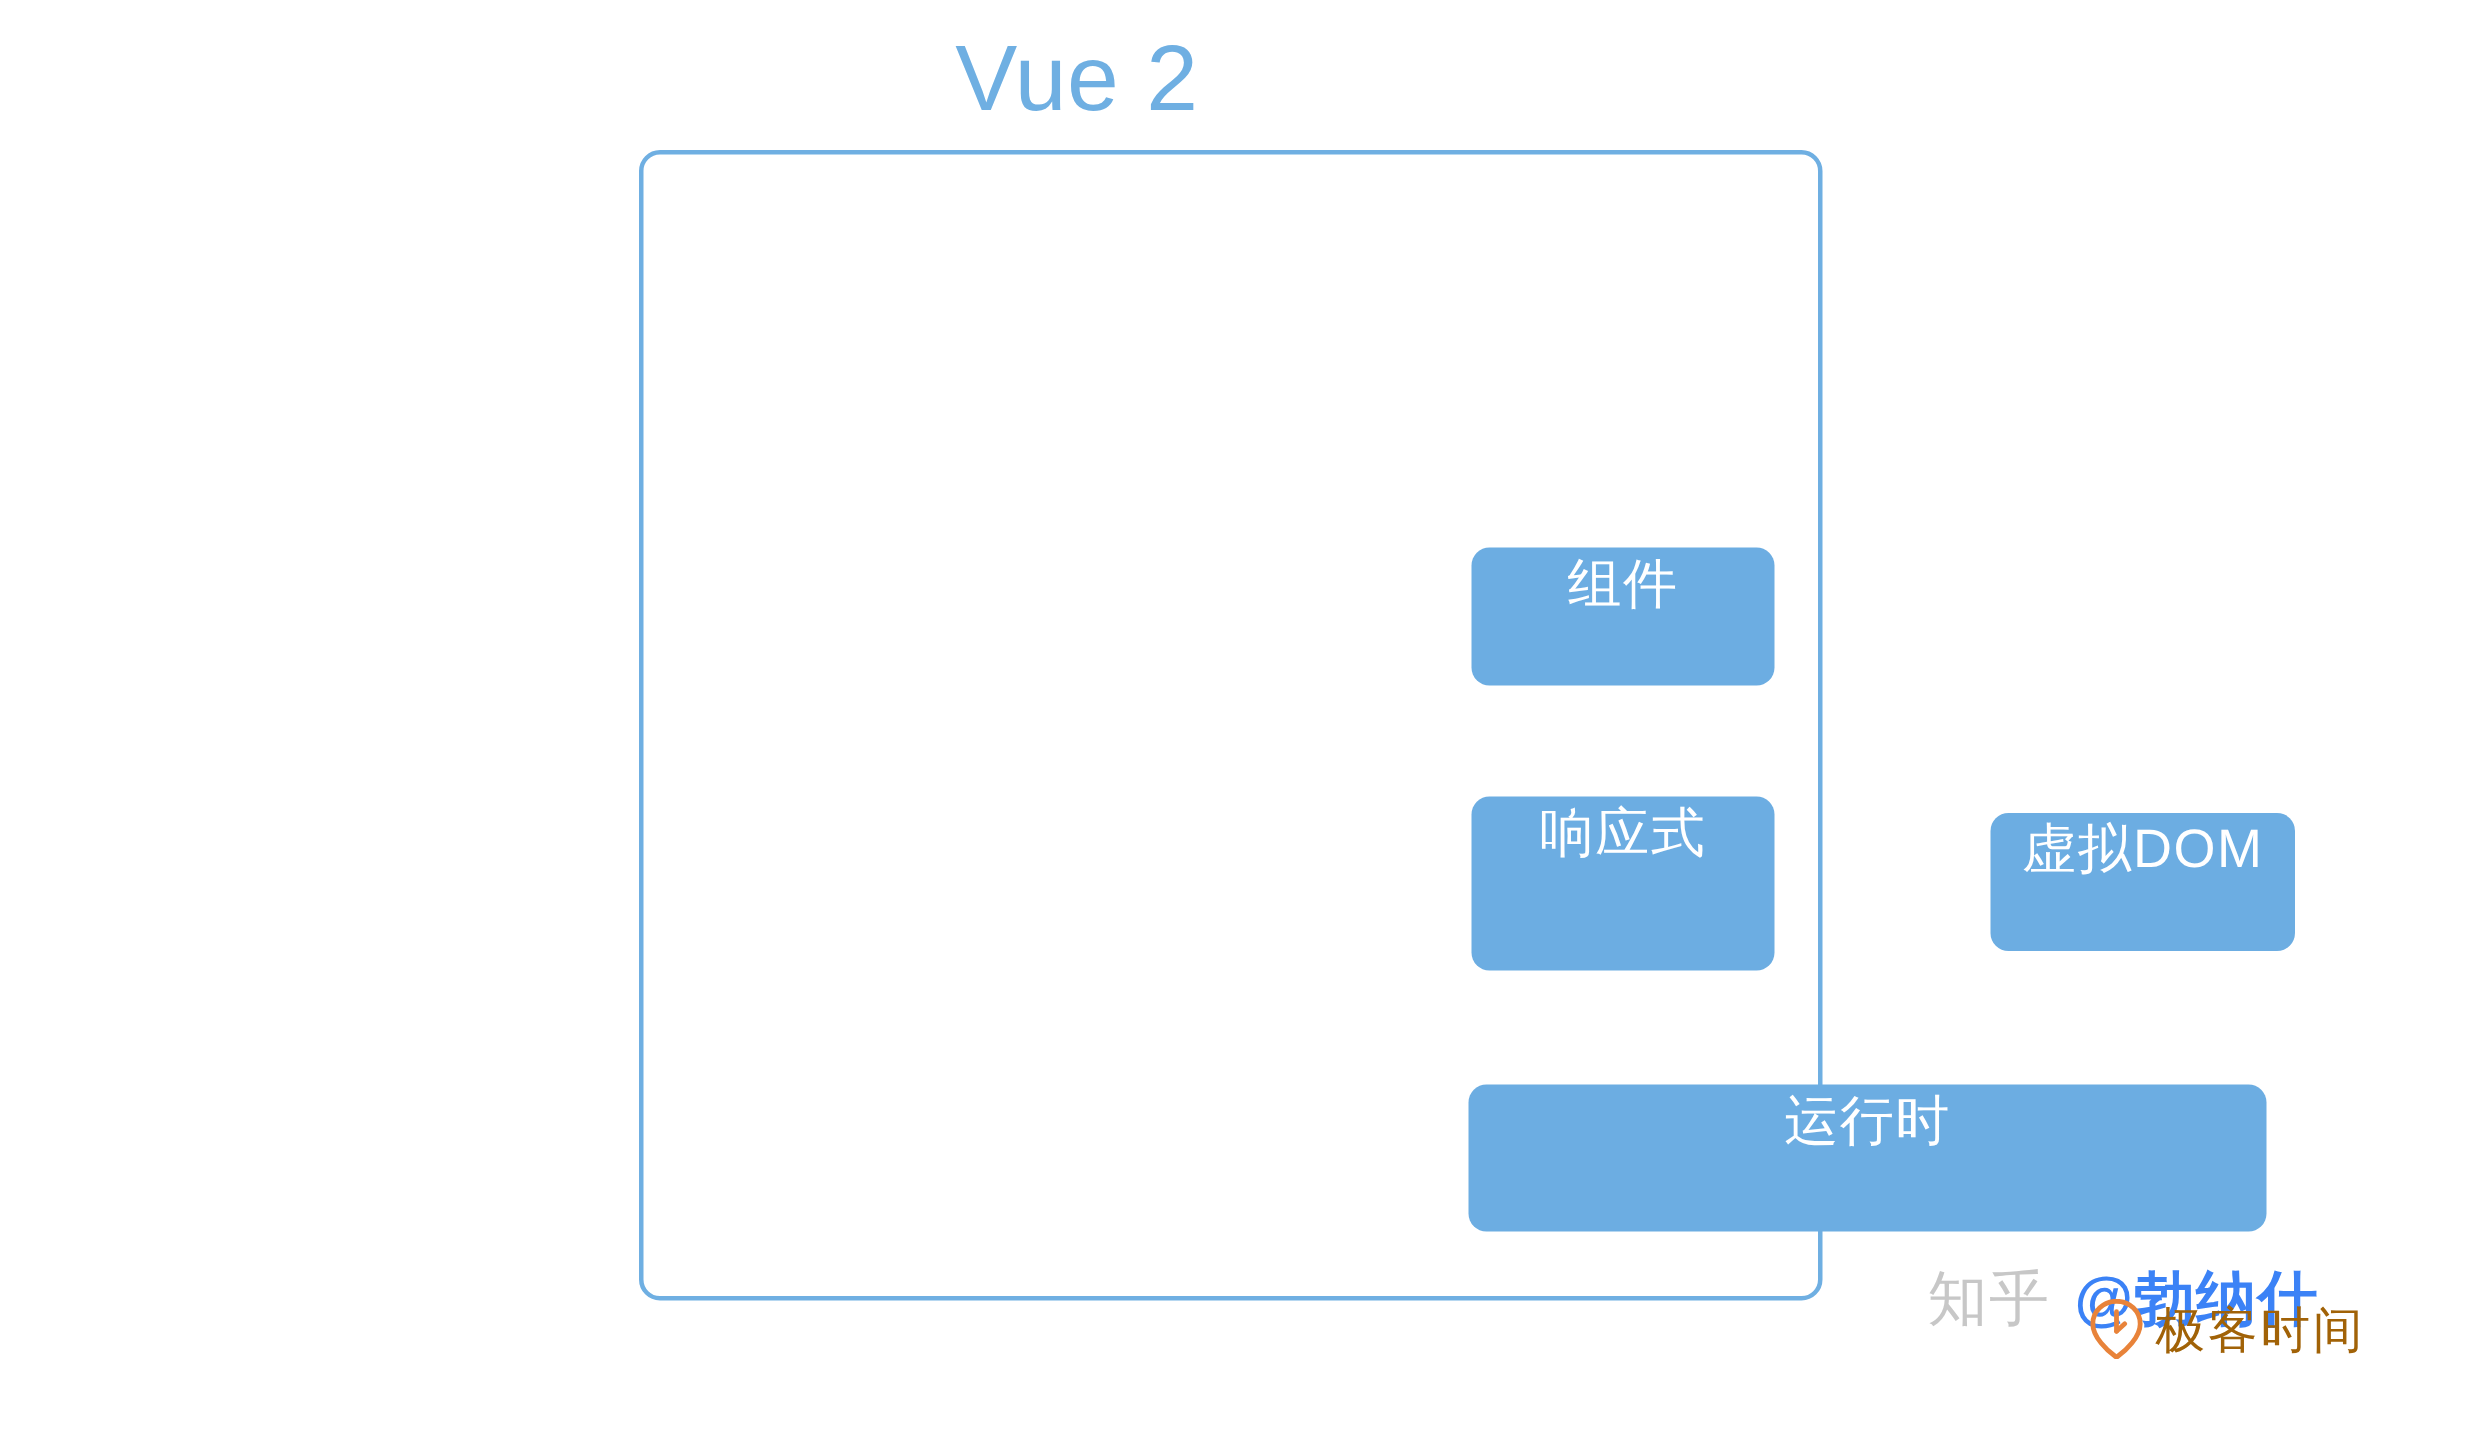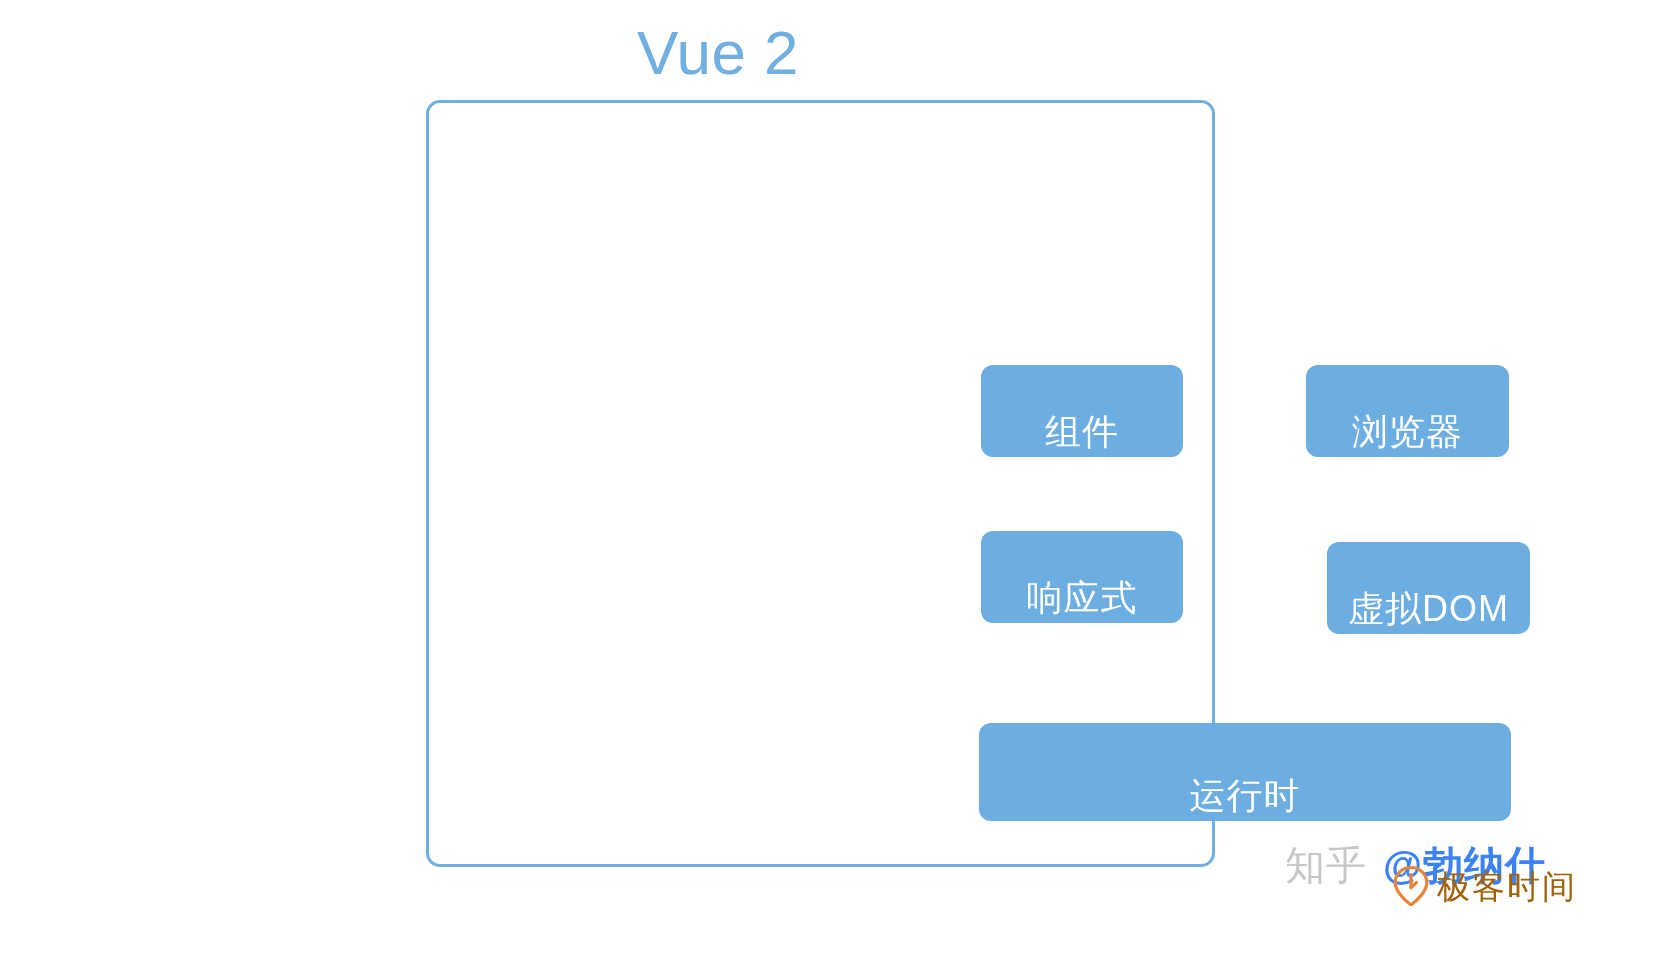--- a/index.html
+++ b/index.html
@@ -43,32 +43,32 @@
     box-sizing: border-box;
   }
 
   
   .feature-box {
     position: absolute;
     background: #6CADE2;
     border-radius: 12px;
     color: #ffffff;
     display: flex;
-    align-items: flex-end;
+    align-items: flex-start;
     justify-content: center;
     font-size: 36px;
     font-weight: 400;
     letter-spacing: 1px;
     user-select: none;
     box-sizing: border-box;
   }
 
   #box-component  { left: 552px; top: 262px; width: 202px; height: 92px; }
   #box-browser    { left: 877px; top: 262px; width: 203px; height: 92px; }
-  #box-reactive   { left: 552px; top: 428px; width: 202px; height: 92px; }
+  #box-reactive   { left: 552px; top: 428px; width: 202px; height: 116px; }
   #box-virtualdom { left: 877px; top: 439px; width: 203px; height: 92px; margin-left: 21px; }
   #box-runtime    { left: 550px; top: 620px; width: 532px; height: 98px; }
 
   
   #watermark {
     position: absolute;
     left: 1285px;
     top: 838px;
     display: flex;
     align-items: center;
@@ -110,23 +110,20 @@
 <body>
 
 <div id="diagram-title">Vue 2</div>
 
 <div id="vue-container">
 
   <div class="feature-box" id="box-component">
     <span>组件</span>
   </div>
 
-  <div class="feature-box" id="box-browser">
-    <span>浏览器</span>
-  </div>
 
   <div class="feature-box" id="box-reactive">
     <span>响应式</span>
   </div>
 
   <div class="feature-box" id="box-virtualdom">
     <span>虚拟DOM</span>
   </div>
 
   <div class="feature-box" id="box-runtime">

